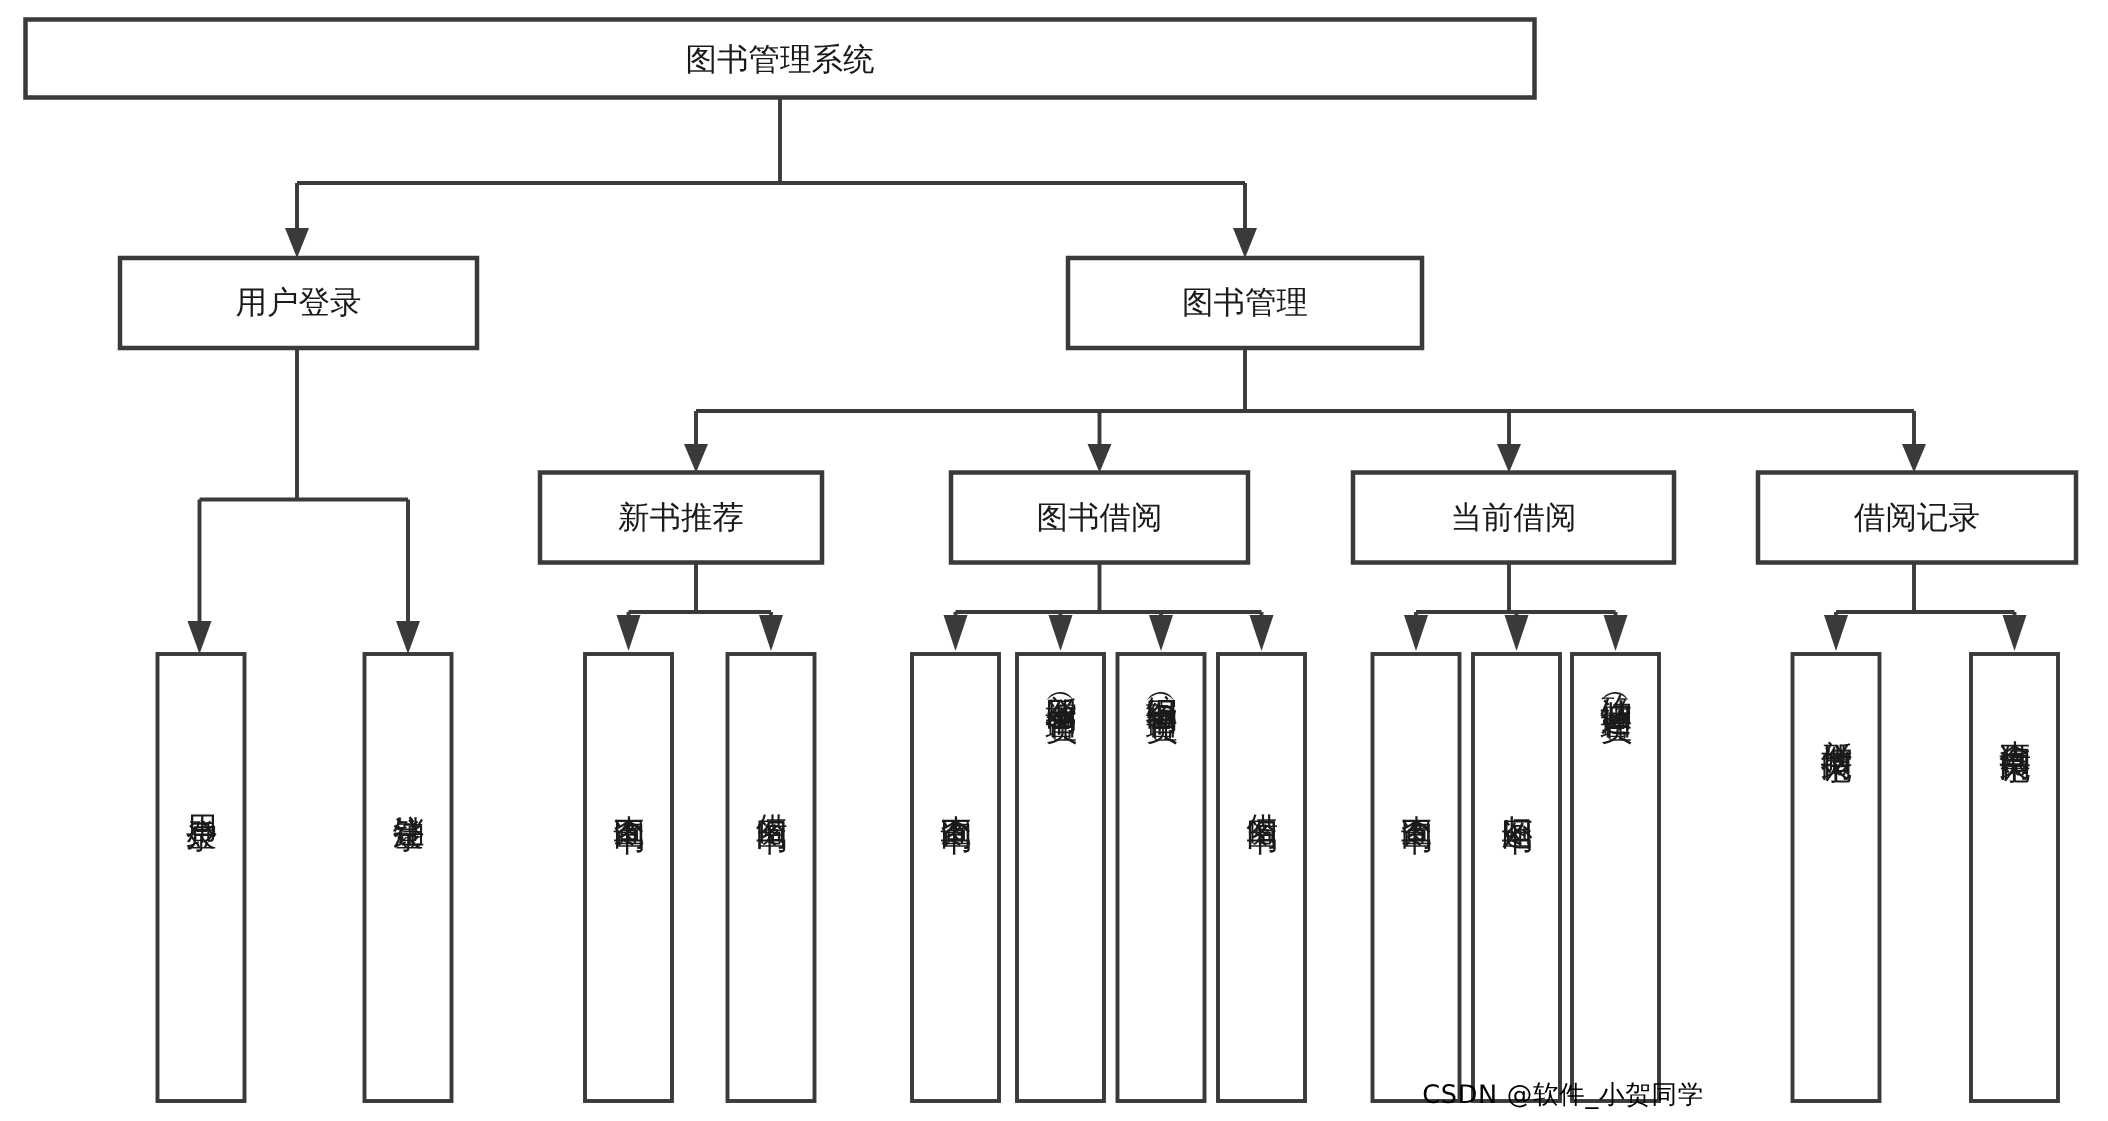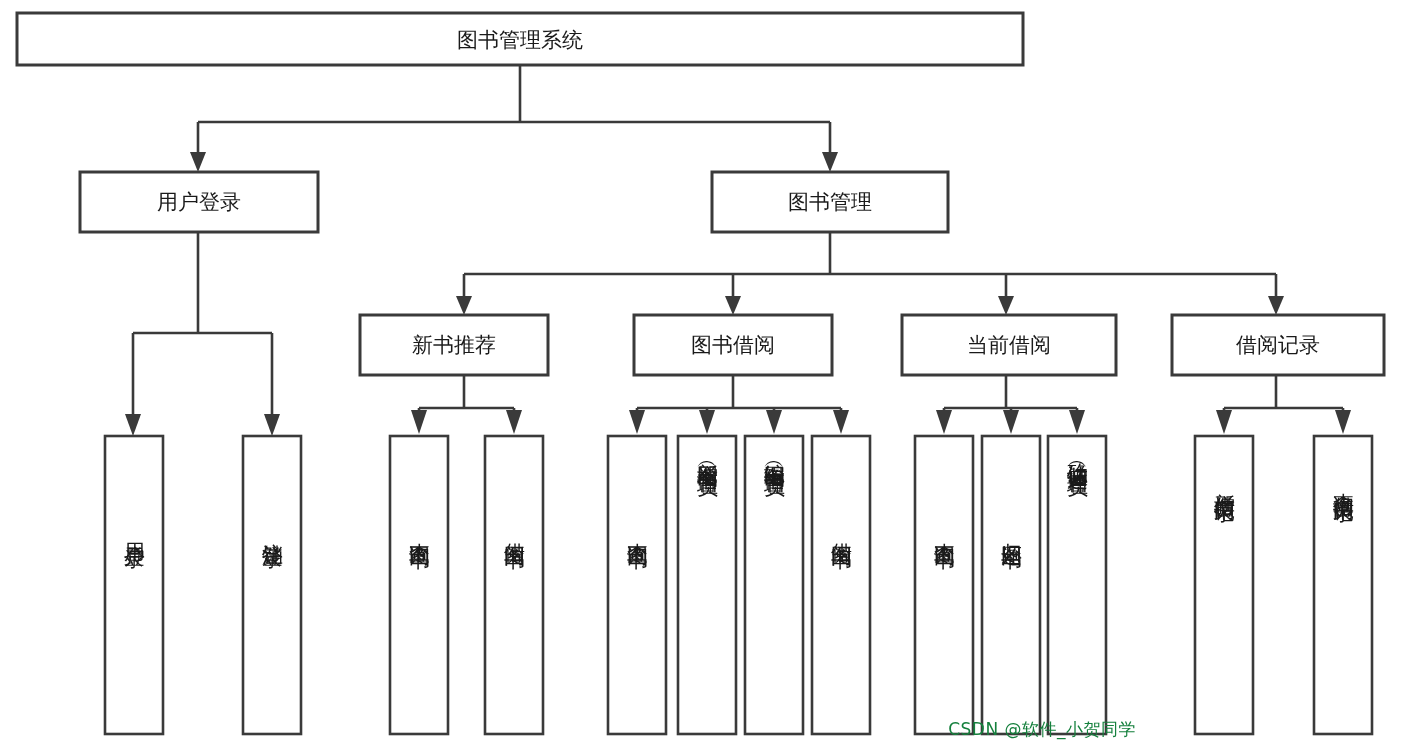--- a/index.html
+++ b/index.html
@@ -62,21 +62,21 @@
     letter-spacing: 2px;
     color: #1a1a1a;
     white-space: nowrap;
   }
   .watermark {
     position: absolute;
     right: 8px;
     bottom: 6px;
     font-family: "DejaVu Sans", "Liberation Sans", sans-serif;
     font-size: 17px;
-    color: #15803d;
+    color: #000000;
     letter-spacing: 0.5px;
     white-space: nowrap;
   }
 </style>
 </head>
 <body>
 
 <div id="diagram-root">
 
   <svg width="1405" height="747" viewBox="0 0 1405 747">

